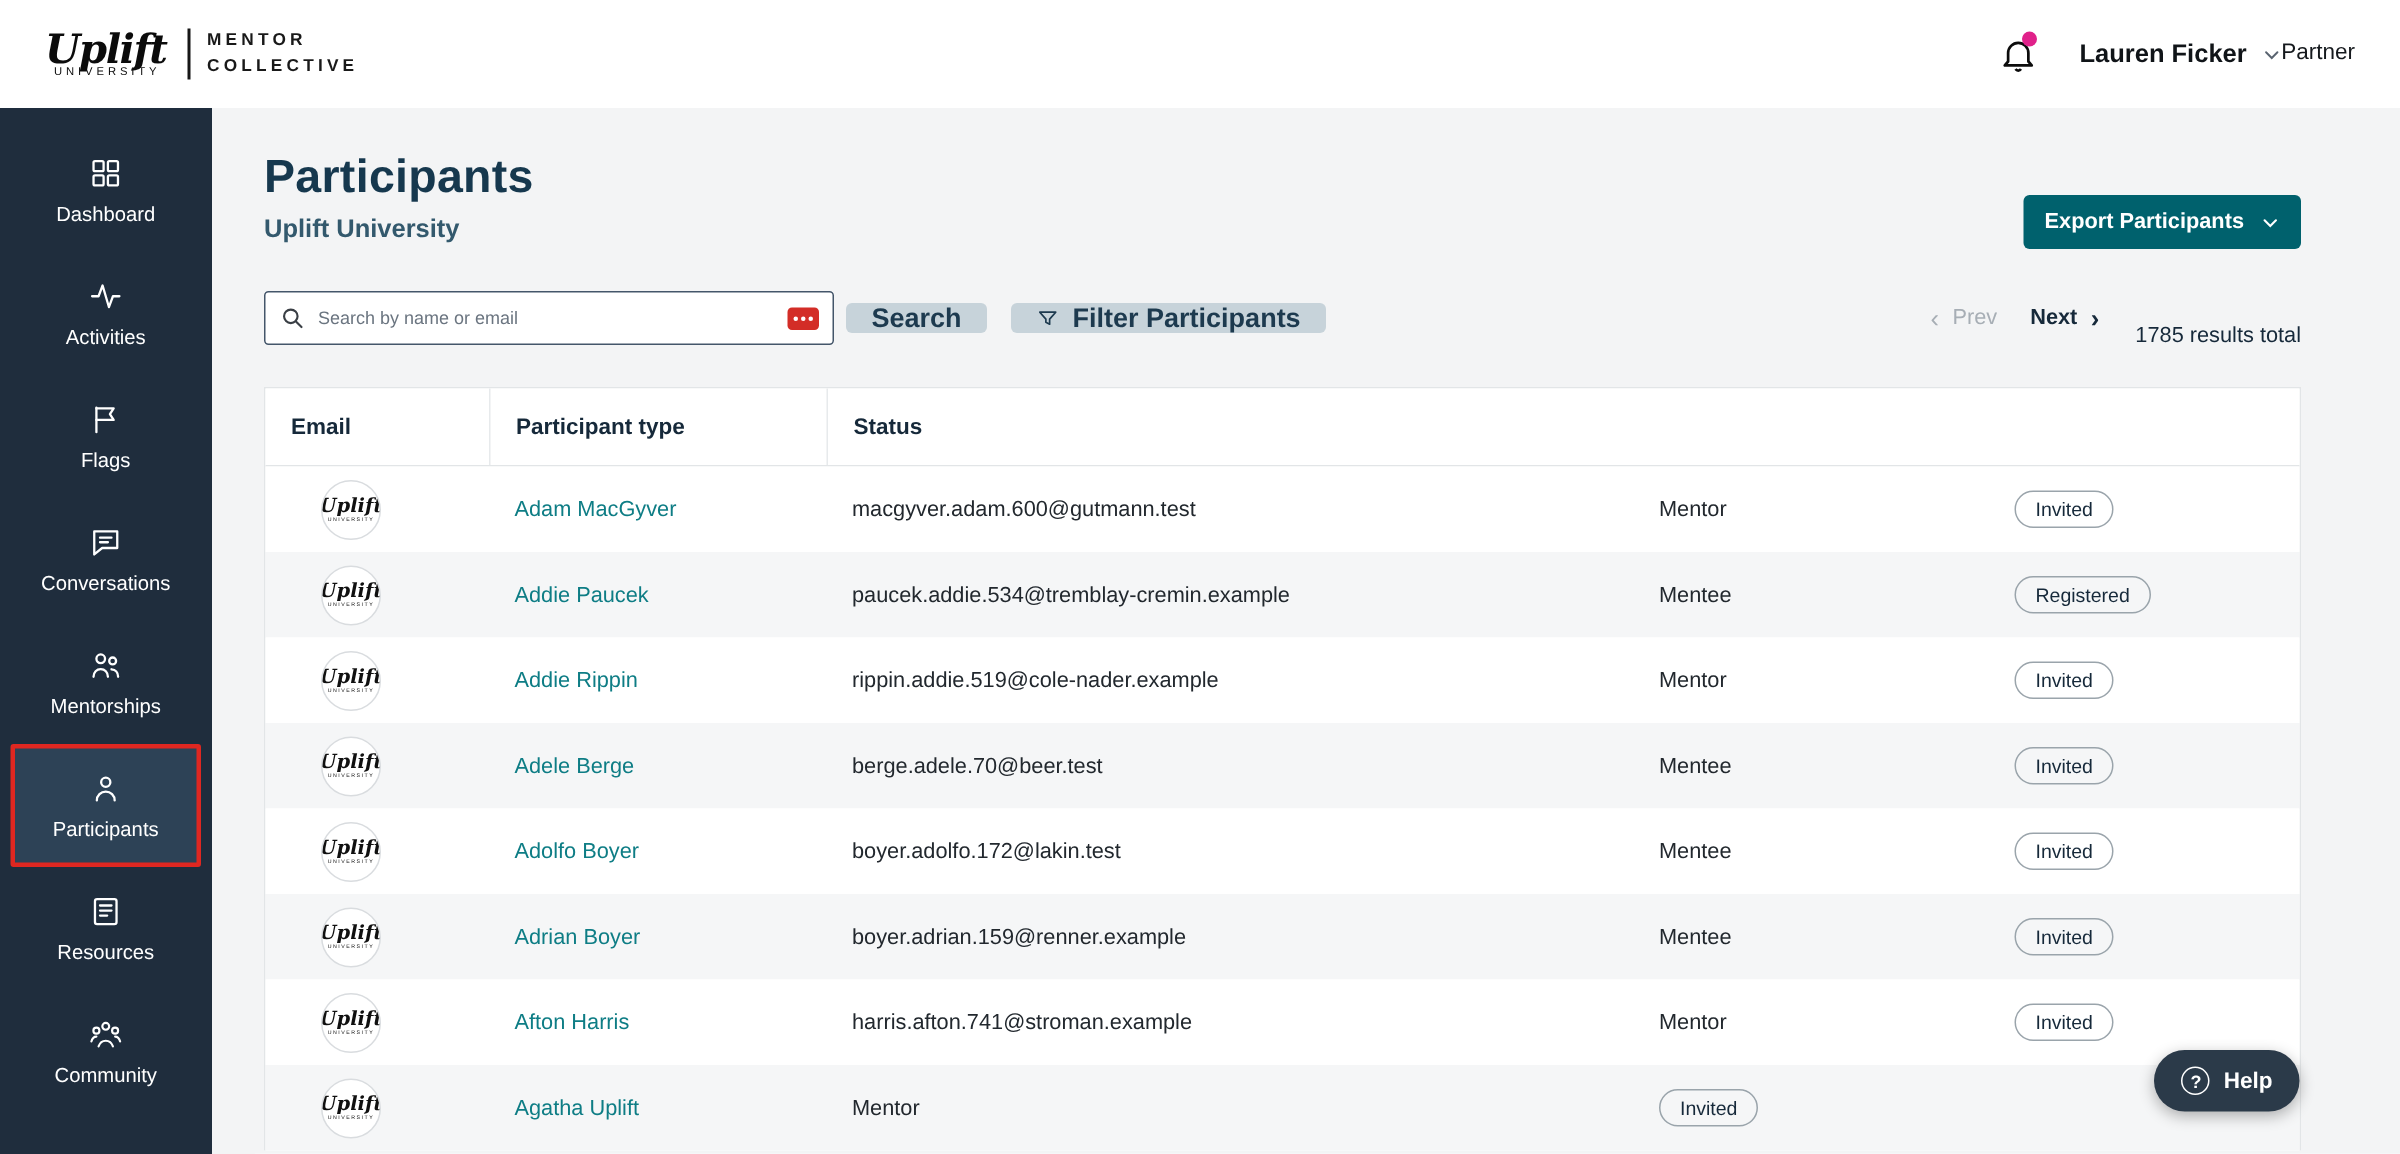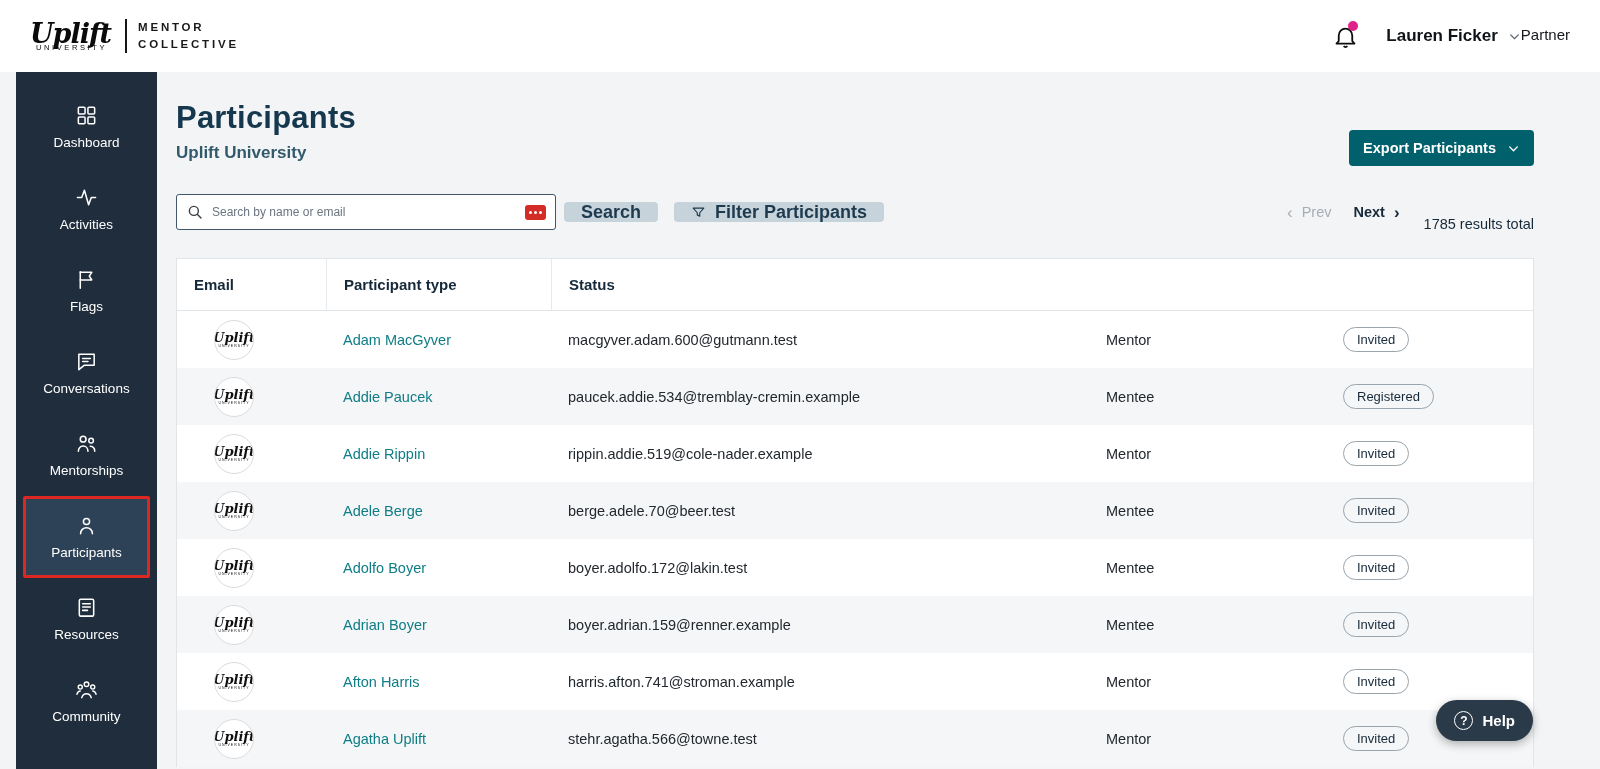--- a/index.html
+++ b/index.html
@@ -18,21 +18,21 @@
     letter-spacing:2.8px; font-weight:600; color:#191919; line-height:1.45; }
   .header-right { margin-left:auto; display:flex; align-items:center; gap:26px; }
   .bell-wrap { position:relative; width:30px; height:30px; display:flex; align-items:center; justify-content:center; cursor:pointer; }
   .bell-dot { position:absolute; top:0px; right:2px; width:10px; height:10px; border-radius:50%; background:#e0218a; }
   .user-block { display:flex; flex-direction:row; line-height:1.3; }
   .user-name-row { display:flex; align-items:center; gap:10px; }
   .user-name { font-size:17px; font-weight:700; color:#101418; }
   .user-role { font-size:15px; color:#15191d; }
 
   
-  .sidebar { position:fixed; top:72px; left:16px; width:141px; height:697px; background:#1f2d3d;
+  .sidebar { position:fixed; top:72px; left:0; width:141px; height:697px; background:#1f2d3d;
     display:flex; flex-direction:column; padding-top:14px; z-index:10; }
   .side-item { height:82px; display:flex; flex-direction:column; align-items:center;
     justify-content:center; gap:8px; color:#ffffff; font-size:13.5px; cursor:pointer; }
   .side-item svg { display:block; }
   .side-item.active { background:#2d4256; border:3px solid #df2721; margin:0 7px; border-radius:2px; }
 
   
   .main { position:absolute; top:72px; left:141px; width:1459px; padding:28px 66px 0 35px; }
   .title-row { display:flex; align-items:flex-start; }
   .page-title { font-size:31px; font-weight:800; color:#16384e; letter-spacing:0.2px; }
@@ -340,21 +340,20 @@
   </div>
 
   <div class="t-row alt">
     <div class="t-cell">
       <div class="avatar">
         <span class="a-brand">Uplift</span>
         <span class="a-sub">UNIVERSITY</span>
       </div>
     </div>
     <div class="t-cell"><span class="name-link">Agatha Uplift</span></div>
-    <div class="t-cell">stehr.agatha.566@towne.test</div>
     <div class="t-cell">Mentor</div>
     <div class="t-cell"><span class="badge">Invited</span></div>
   </div>
 </div>
   </div>
 </div>
 
 <button class="help-btn">
   <span class="q-circle">?</span>
   <span>Help</span>

